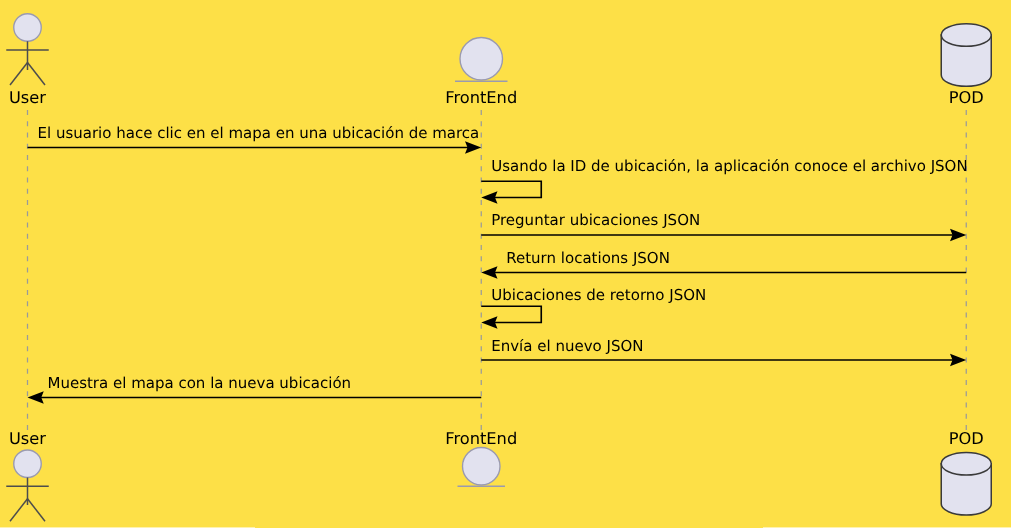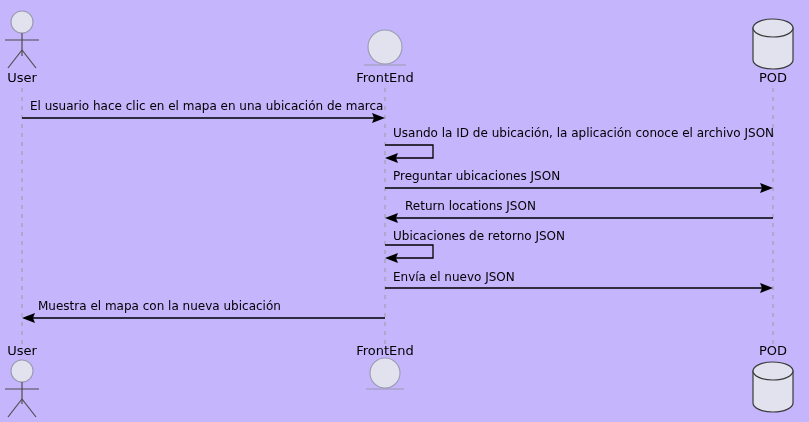--- a/index.html
+++ b/index.html
@@ -7,21 +7,21 @@
     padding: 0;
     background: #ffffff;
   }
   body {
     font-family: "DejaVu Sans", sans-serif;
   }
   #diagram-root {
     position: relative;
     width: 809px;
     height: 422px;
-    background: #c4b5fd;
+    background: #fde047;
     overflow: hidden;
   }
   #diagram-svg {
     position: absolute;
     left: 0;
     top: 0;
     display: block;
   }
   .lifeline-label {
     font-family: "DejaVu Sans", sans-serif;

